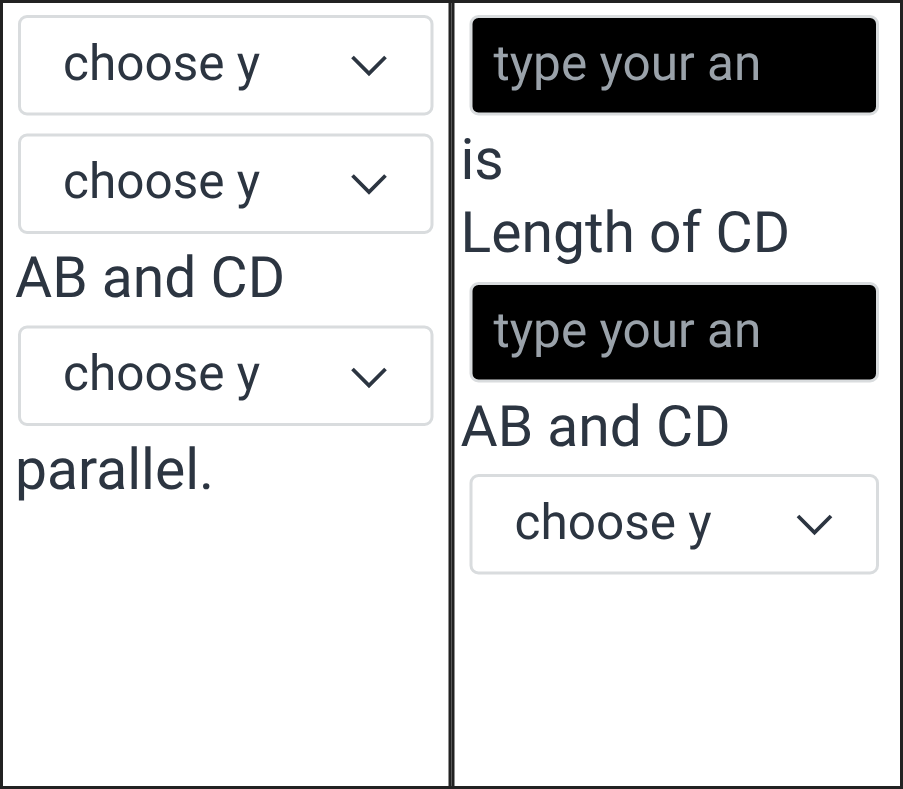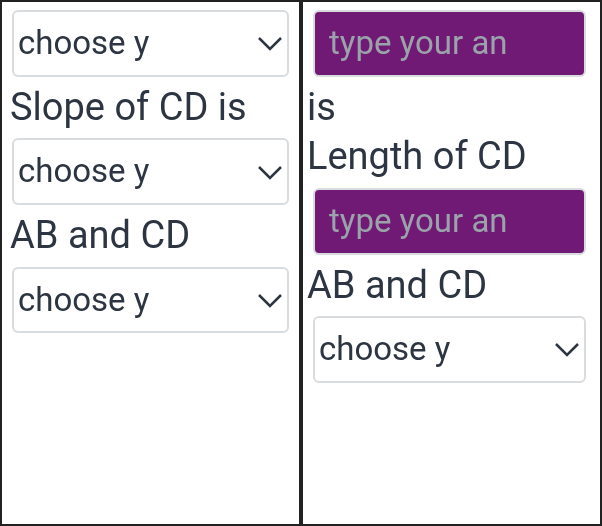--- a/index.html
+++ b/index.html
@@ -27,38 +27,38 @@
     color: #2c3541;
     line-height: 1.3;
   }
   .cell:first-child { padding-right: 2px; }
   .select-box {
     display: flex;
     align-items: center;
     justify-content: space-between;
     border: 2px solid #d9dcde;
     border-radius: 6px;
-    padding: 10px 4px;
+    padding: 10px 28px;
     margin: 6px 8px;
     font-size: 33px;
     color: #2c3541;
     cursor: pointer;
     background: #fff;
   }
   .select-box .chev {
     display: inline-flex;
   }
   .input-box {
     border: 2px solid #d9dcde;
     border-radius: 6px;
     padding: 10px 14px;
     margin: 6px 8px;
     font-size: 33px;
     color: #9aa2aa;
-    background: #701a75;
+    background: #000000;
     overflow: hidden;
     white-space: nowrap;
   }
   .text-line {
     padding: 0 2px 0 6px;
     font-size: 38px;
     color: #2c3541;
     white-space: nowrap;
   }
   .is-line {
@@ -73,38 +73,38 @@
 
   <div class="cell">
     <div class="select-box">
       <span>choose y</span>
       <span class="chev">
         <svg class="chev-svg" viewBox="0 0 26 18">
             <polyline points="2,4 13,15 24,4" fill="none" stroke="#2c3541" stroke-width="2.5"></polyline>
           </svg>
       </span>
     </div>
-    <div class="text-line">Slope of CD is</div>
     <div class="select-box">
       <span>choose y</span>
       <span class="chev">
         <svg class="chev-svg" viewBox="0 0 26 18">
             <polyline points="2,4 13,15 24,4" fill="none" stroke="#2c3541" stroke-width="2.5"></polyline>
           </svg>
       </span>
     </div>
     <div class="text-line">AB and CD</div>
     <div class="select-box">
       <span>choose y</span>
       <span class="chev">
         <svg class="chev-svg" viewBox="0 0 26 18">
             <polyline points="2,4 13,15 24,4" fill="none" stroke="#2c3541" stroke-width="2.5"></polyline>
           </svg>
       </span>
     </div>
+    <div class="text-line">parallel.</div>
   </div>
 
   <div class="cell">
     <div class="input-box">
       <span>type your an</span>
     </div>
     <div class="text-line is-line">is</div>
     <div class="text-line is-line">Length of CD</div>
     <div class="input-box">
       <span>type your an</span>

